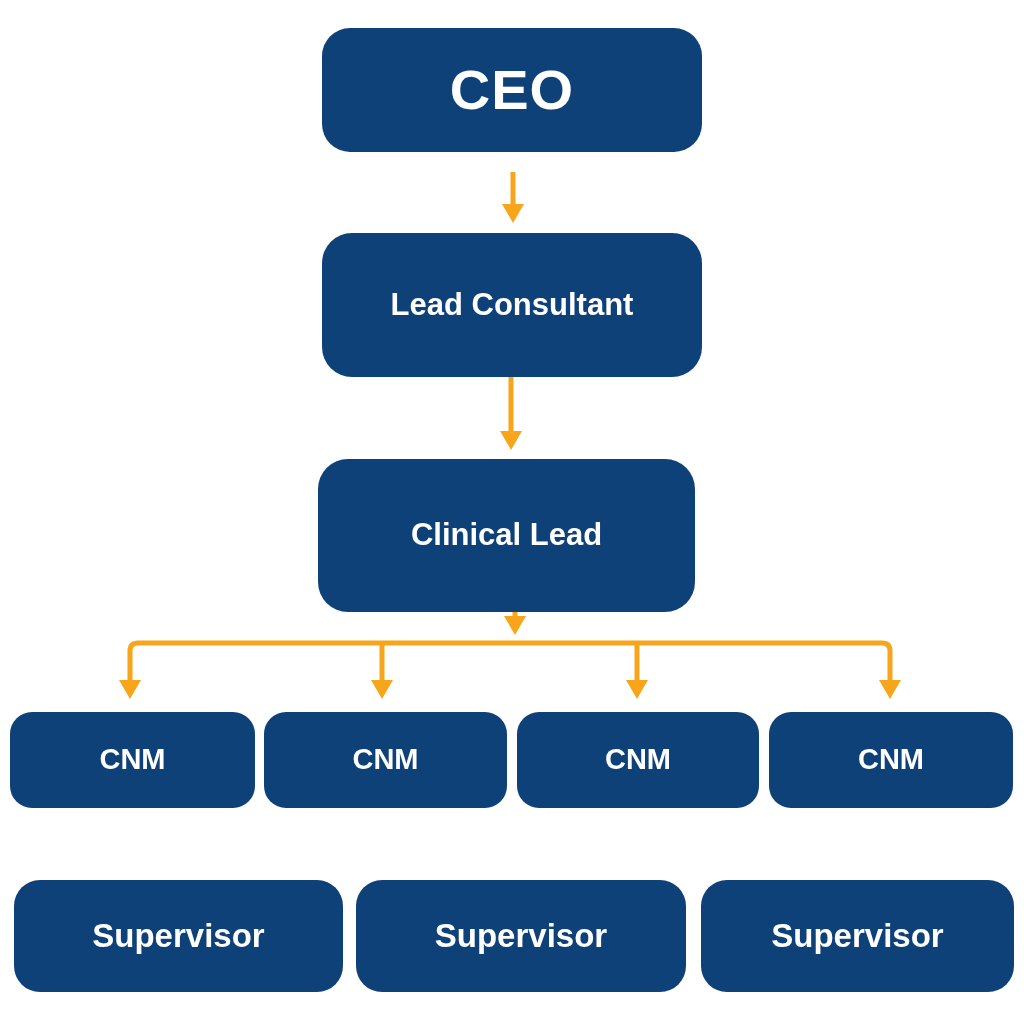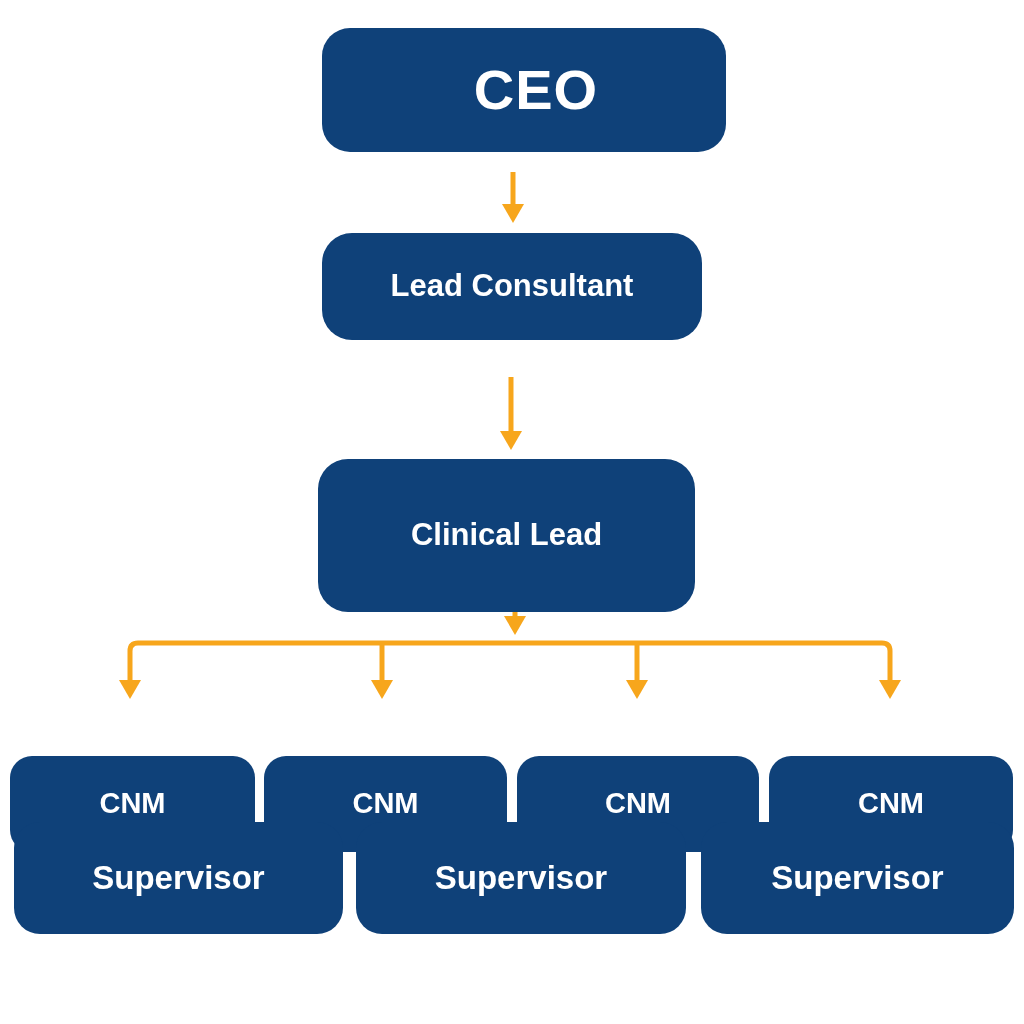--- a/index.html
+++ b/index.html
@@ -20,29 +20,29 @@
   .connector-line{stroke:var(--connector);stroke-width:5;fill:none;}
   .connector-path{stroke:var(--connector);stroke-width:5;fill:none;stroke-linejoin:round;}
   .connector-head{fill:var(--connector);stroke:none;}
   .node{
     position:absolute;
     background:var(--node-fill);
     color:var(--node-text);
     display:flex;align-items:center;justify-content:center;
     font-weight:bold;text-align:center;line-height:1.1;
   }
-  .node-ceo{left:322px;top:28px;width:380px;height:124px;border-radius:28px;font-size:56px;letter-spacing:1px;padding-left:24px;}
-  .node-lead{left:322px;top:233px;width:380px;height:107px;border-radius:30px;font-size:31px;}
+  .node-ceo{left:322px;top:28px;width:380px;height:124px;border-radius:28px;font-size:56px;letter-spacing:1px;}
+  .node-lead{left:322px;top:233px;width:380px;height:144px;border-radius:30px;font-size:31px;}
   .node-clinical{left:318px;top:459px;width:377px;height:153px;border-radius:30px;font-size:31px;}
-  .node-cnm{top:712px;height:96px;border-radius:22px;font-size:29px;margin-top:44px;}
+  .node-cnm{top:712px;height:96px;border-radius:22px;font-size:29px;}
   .cnm-1{left:10px;width:245px;}
   .cnm-2{left:264px;width:243px;}
   .cnm-3{left:517px;width:242px;}
   .cnm-4{left:769px;width:244px;}
-  .node-sup{top:822px;height:112px;border-radius:26px;font-size:33px;}
+  .node-sup{top:880px;height:112px;border-radius:26px;font-size:33px;}
   .sup-1{left:14px;width:329px;}
   .sup-2{left:356px;width:330px;}
   .sup-3{left:701px;width:313px;}
 </style>
 </head>
 <body>
 
 <div class="canvas">
 
   <svg class="connectors" viewBox="0 0 1024 1024" aria-hidden="true">

